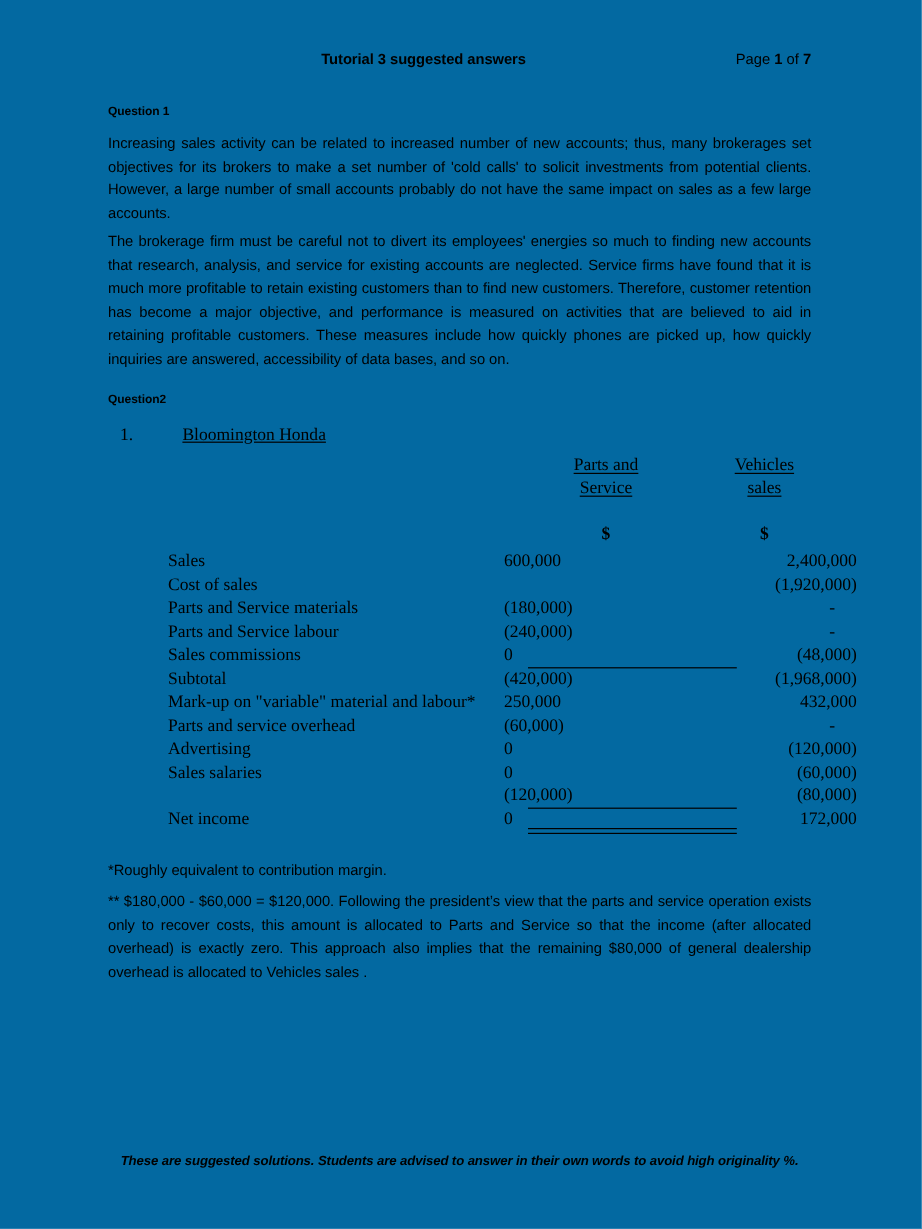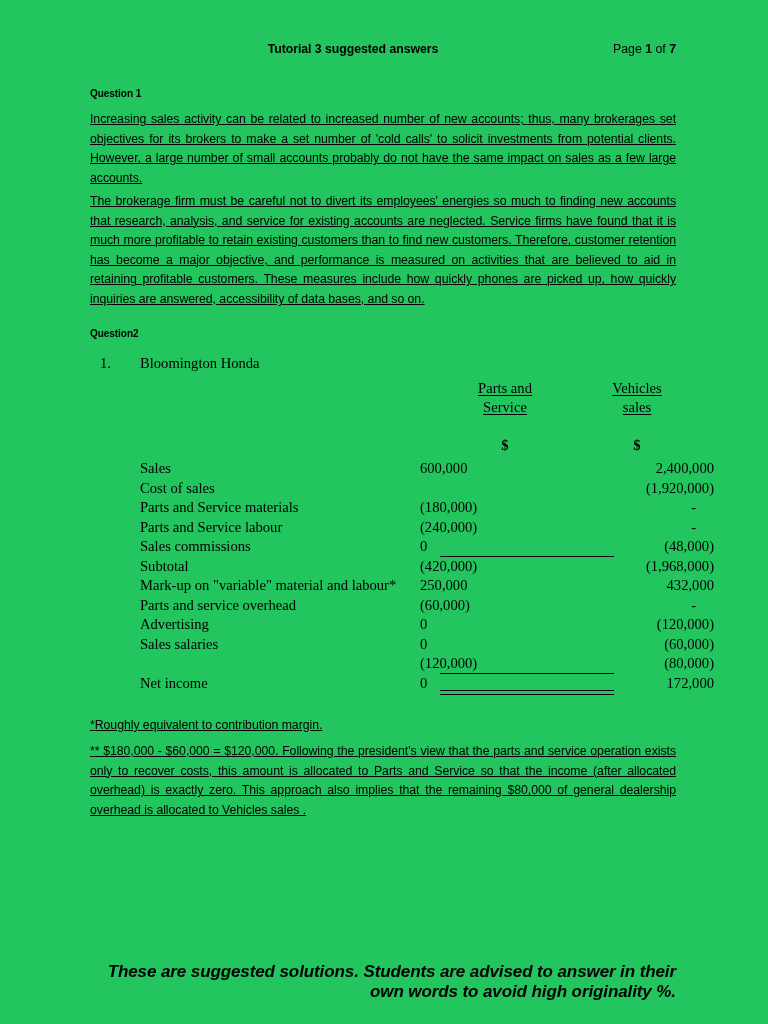--- a/index.html
+++ b/index.html
@@ -15,21 +15,21 @@
     color: #000000;
     position: relative;
     overflow: hidden;
     -webkit-font-smoothing: antialiased;
   }
   .page {
     position: absolute;
     left: 0; top: 0;
     width: 768px;
     height: 1024px;
-    background: #22c55e;
+    background: #0369a1;
   }
 
   
   .header {
     position: absolute;
     left: 90px;
     top: 42px;
     width: 586px;
     height: 20px;
     font-size: 12.3px;
@@ -63,21 +63,20 @@
     font-size: 10px;
     font-weight: bold;
     margin: 0;
     letter-spacing: -0.05px;
   }
   .para {
     font-size: 12.3px;
     line-height: 19.6px;
     margin: 0;
     letter-spacing: -0.05px;
-    text-decoration: underline;
   }
   .para.justify {
     text-align: justify;
     text-justify: inter-word;
   }
 
   #q1-head   { position: absolute; left: 0; top: 88px; }
   #p1        { position: absolute; left: 0; top: 110px; width: 586px; }
   #p2        { position: absolute; left: 0; top: 192px; width: 586px; }
   #q2-head   { position: absolute; left: 0; top: 328px; }
@@ -97,22 +96,23 @@
     height: 24px;
     white-space: nowrap;
   }
   .stmt-num {
     position: absolute;
     left: 10px;
     top: 0;
   }
   .stmt-name {
     position: absolute;
-    left: 50px;
-    top: 0;
+    left: 62px;
+    top: 0;
+    text-decoration: underline;
   }
 
   
   .colhead-wrap {
     position: absolute;
     left: 0;
     top: 24px;
     width: 586px;
     height: 58px;
   }
@@ -202,24 +202,24 @@
   
   #fn1 { position: absolute; left: 0; top: 716px; width: 586px; }
   #fn2 { position: absolute; left: 0; top: 742px; width: 586px; }
 
   
   .footer {
     position: absolute;
     left: 90px;
     top: 962px;
     width: 586px;
-    font-size: 17px;
+    font-size: 11px;
     font-style: italic;
     font-weight: bold;
-    text-align: right;
+    text-align: center;
     letter-spacing: -0.1px;
   }
 </style>
 </head>
 <body>
 
 <div class="page">
 
   <div class="header">
     <div class="header-title">Tutorial 3 suggested answers</div>

